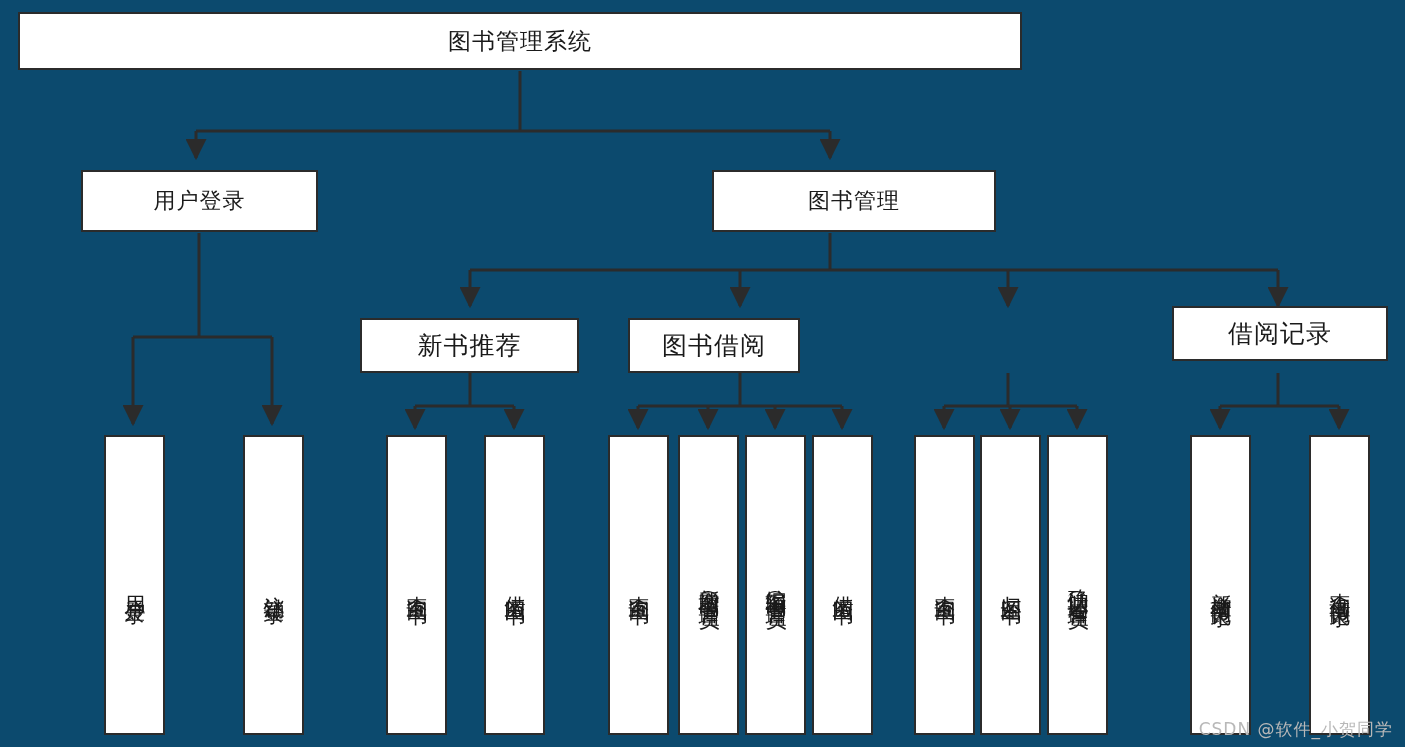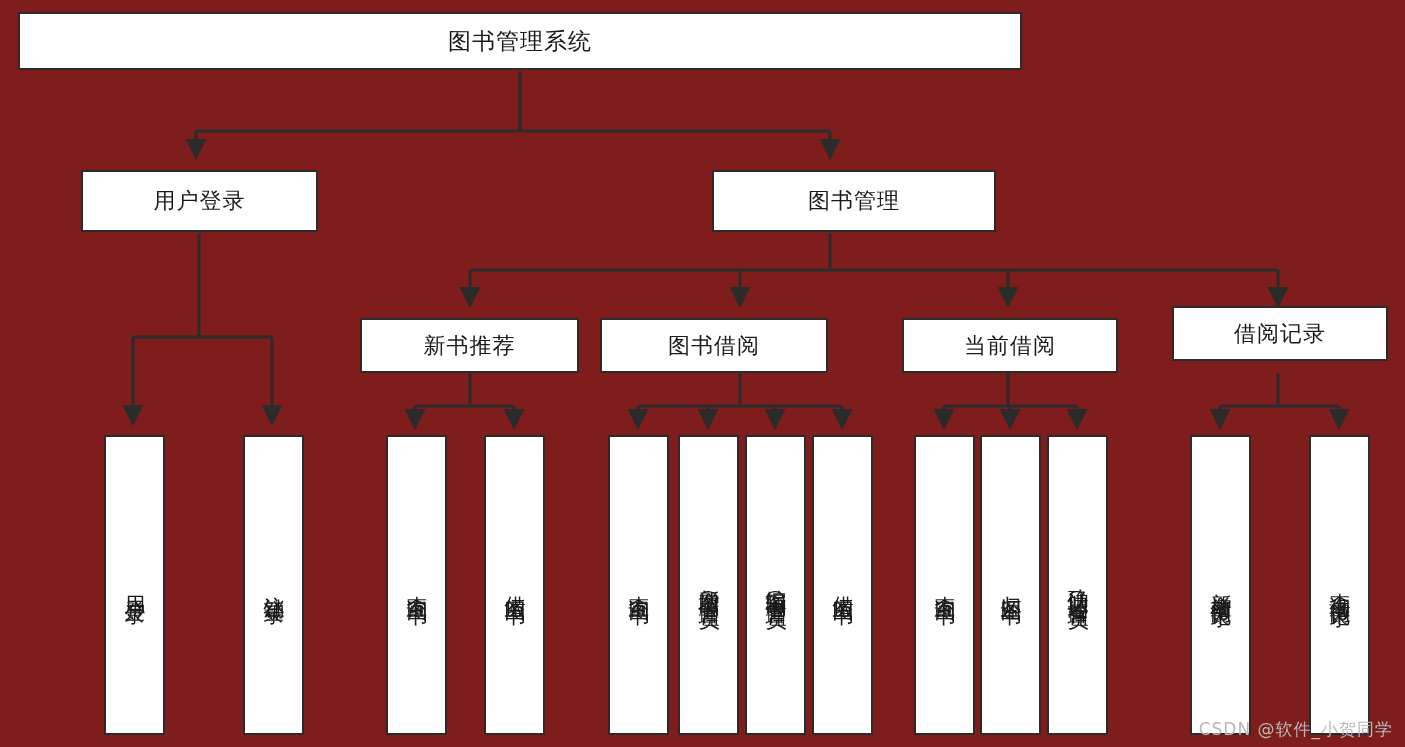--- a/index.html
+++ b/index.html
@@ -8,21 +8,21 @@
     padding: 0;
     background: #ffffff;
   }
   body {
     font-family: "DejaVu Sans", "Liberation Sans", sans-serif;
   }
   #canvas {
     position: relative;
     width: 1405px;
     height: 747px;
-    background: #7f1d1d;
+    background: #0c4a6e;
     overflow: hidden;
   }
   .svg-layer {
     position: absolute;
     left: 0;
     top: 0;
     width: 1405px;
     height: 747px;
   }
   .node {
@@ -36,21 +36,21 @@
     color: #1a1a1a;
     z-index: 2;
   }
   .node.level0 {
     font-size: 23px;
   }
   .node.level1 {
     font-size: 22px;
   }
   .node.level2 {
-    font-size: 22px;
+    font-size: 25px;
   }
   .node.leaf {
     font-size: 21px;
     padding: 6px 0;
   }
   .node.leaf .vtext {
     writing-mode: vertical-rl;
     text-orientation: upright;
     letter-spacing: 3px;
     line-height: 1;
@@ -138,25 +138,22 @@
   <div class="node level1" style="left:81px; top:170px; width:237px; height:62px;">
     <span class="htext">用户登录</span>
   </div>
   <div class="node level1" style="left:712px; top:170px; width:284px; height:62px;">
     <span class="htext">图书管理</span>
   </div>
 
   <div class="node level2" style="left:360px; top:318px; width:219px; height:55px;">
     <span class="htext">新书推荐</span>
   </div>
-  <div class="node level2" style="left:600px; top:318px; width:228px; height:55px;">
+  <div class="node level2" style="left:628px; top:318px; width:172px; height:55px;">
     <span class="htext">图书借阅</span>
-  </div>
-  <div class="node level2" style="left:902px; top:318px; width:216px; height:55px;">
-    <span class="htext">当前借阅</span>
   </div>
   <div class="node level2" style="left:1172px; top:306px; width:216px; height:55px;">
     <span class="htext">借阅记录</span>
   </div>
 
   <div class="node leaf" style="left:104px; top:435px; width:61px; height:300px;">
     <span class="vtext">用户登录</span>
   </div>
   <div class="node leaf" style="left:243px; top:435px; width:61px; height:300px;">
     <span class="vtext">注销登录</span>

